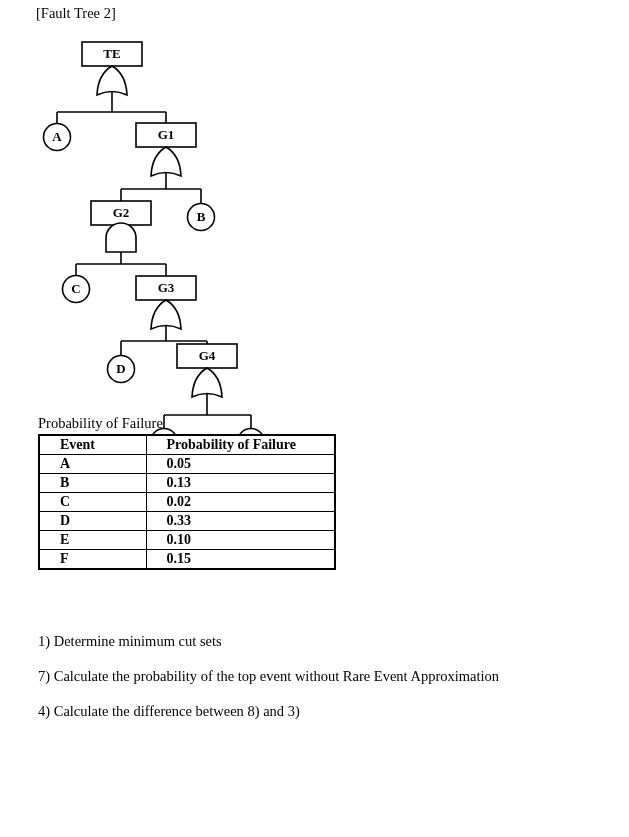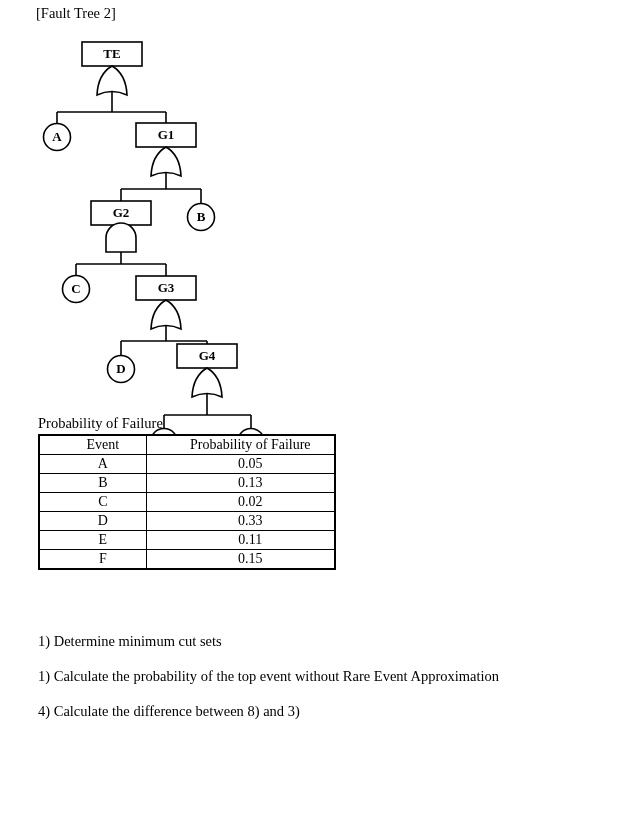--- a/index.html
+++ b/index.html
@@ -72,22 +72,21 @@
     border: 2.5px solid #000;
     background: #fff;
   }
   table#prob-table td {
     border: 1px solid #000;
     font-size: 14px;
     line-height: 15px;
     padding: 1px 0 2px 20px;
     height: 15px;
     vertical-align: middle;
-    font-weight: normal;
-    text-align: center;
+    font-weight: bold;
   }
   table#prob-table td.col-event { width: 99px; }
   table#prob-table td.col-prob  { width: 194px; }
 
   
   #questions {
     position: absolute;
     left: 38px;
     top: 632px;
     width: 570px;
@@ -197,29 +196,29 @@
         <tr>
           <td class="col-event">C</td>
           <td class="col-prob">0.02</td>
         </tr>
         <tr>
           <td class="col-event">D</td>
           <td class="col-prob">0.33</td>
         </tr>
         <tr>
           <td class="col-event">E</td>
-          <td class="col-prob">0.11</td>
+          <td class="col-prob">0.10</td>
         </tr>
         <tr>
           <td class="col-event">F</td>
           <td class="col-prob">0.15</td>
         </tr>
       </tbody>
     </table>
   </div>
 
   <div id="questions">
     <p class="q">1) Determine minimum cut sets</p>
-    <p class="q">1) Calculate the probability of the top event without Rare Event Approximation</p>
+    <p class="q">7) Calculate the probability of the top event without Rare Event Approximation</p>
     <p class="q">4) Calculate the difference between 8) and 3)</p>
   </div>
 
 </div>
 
 </body></html>

